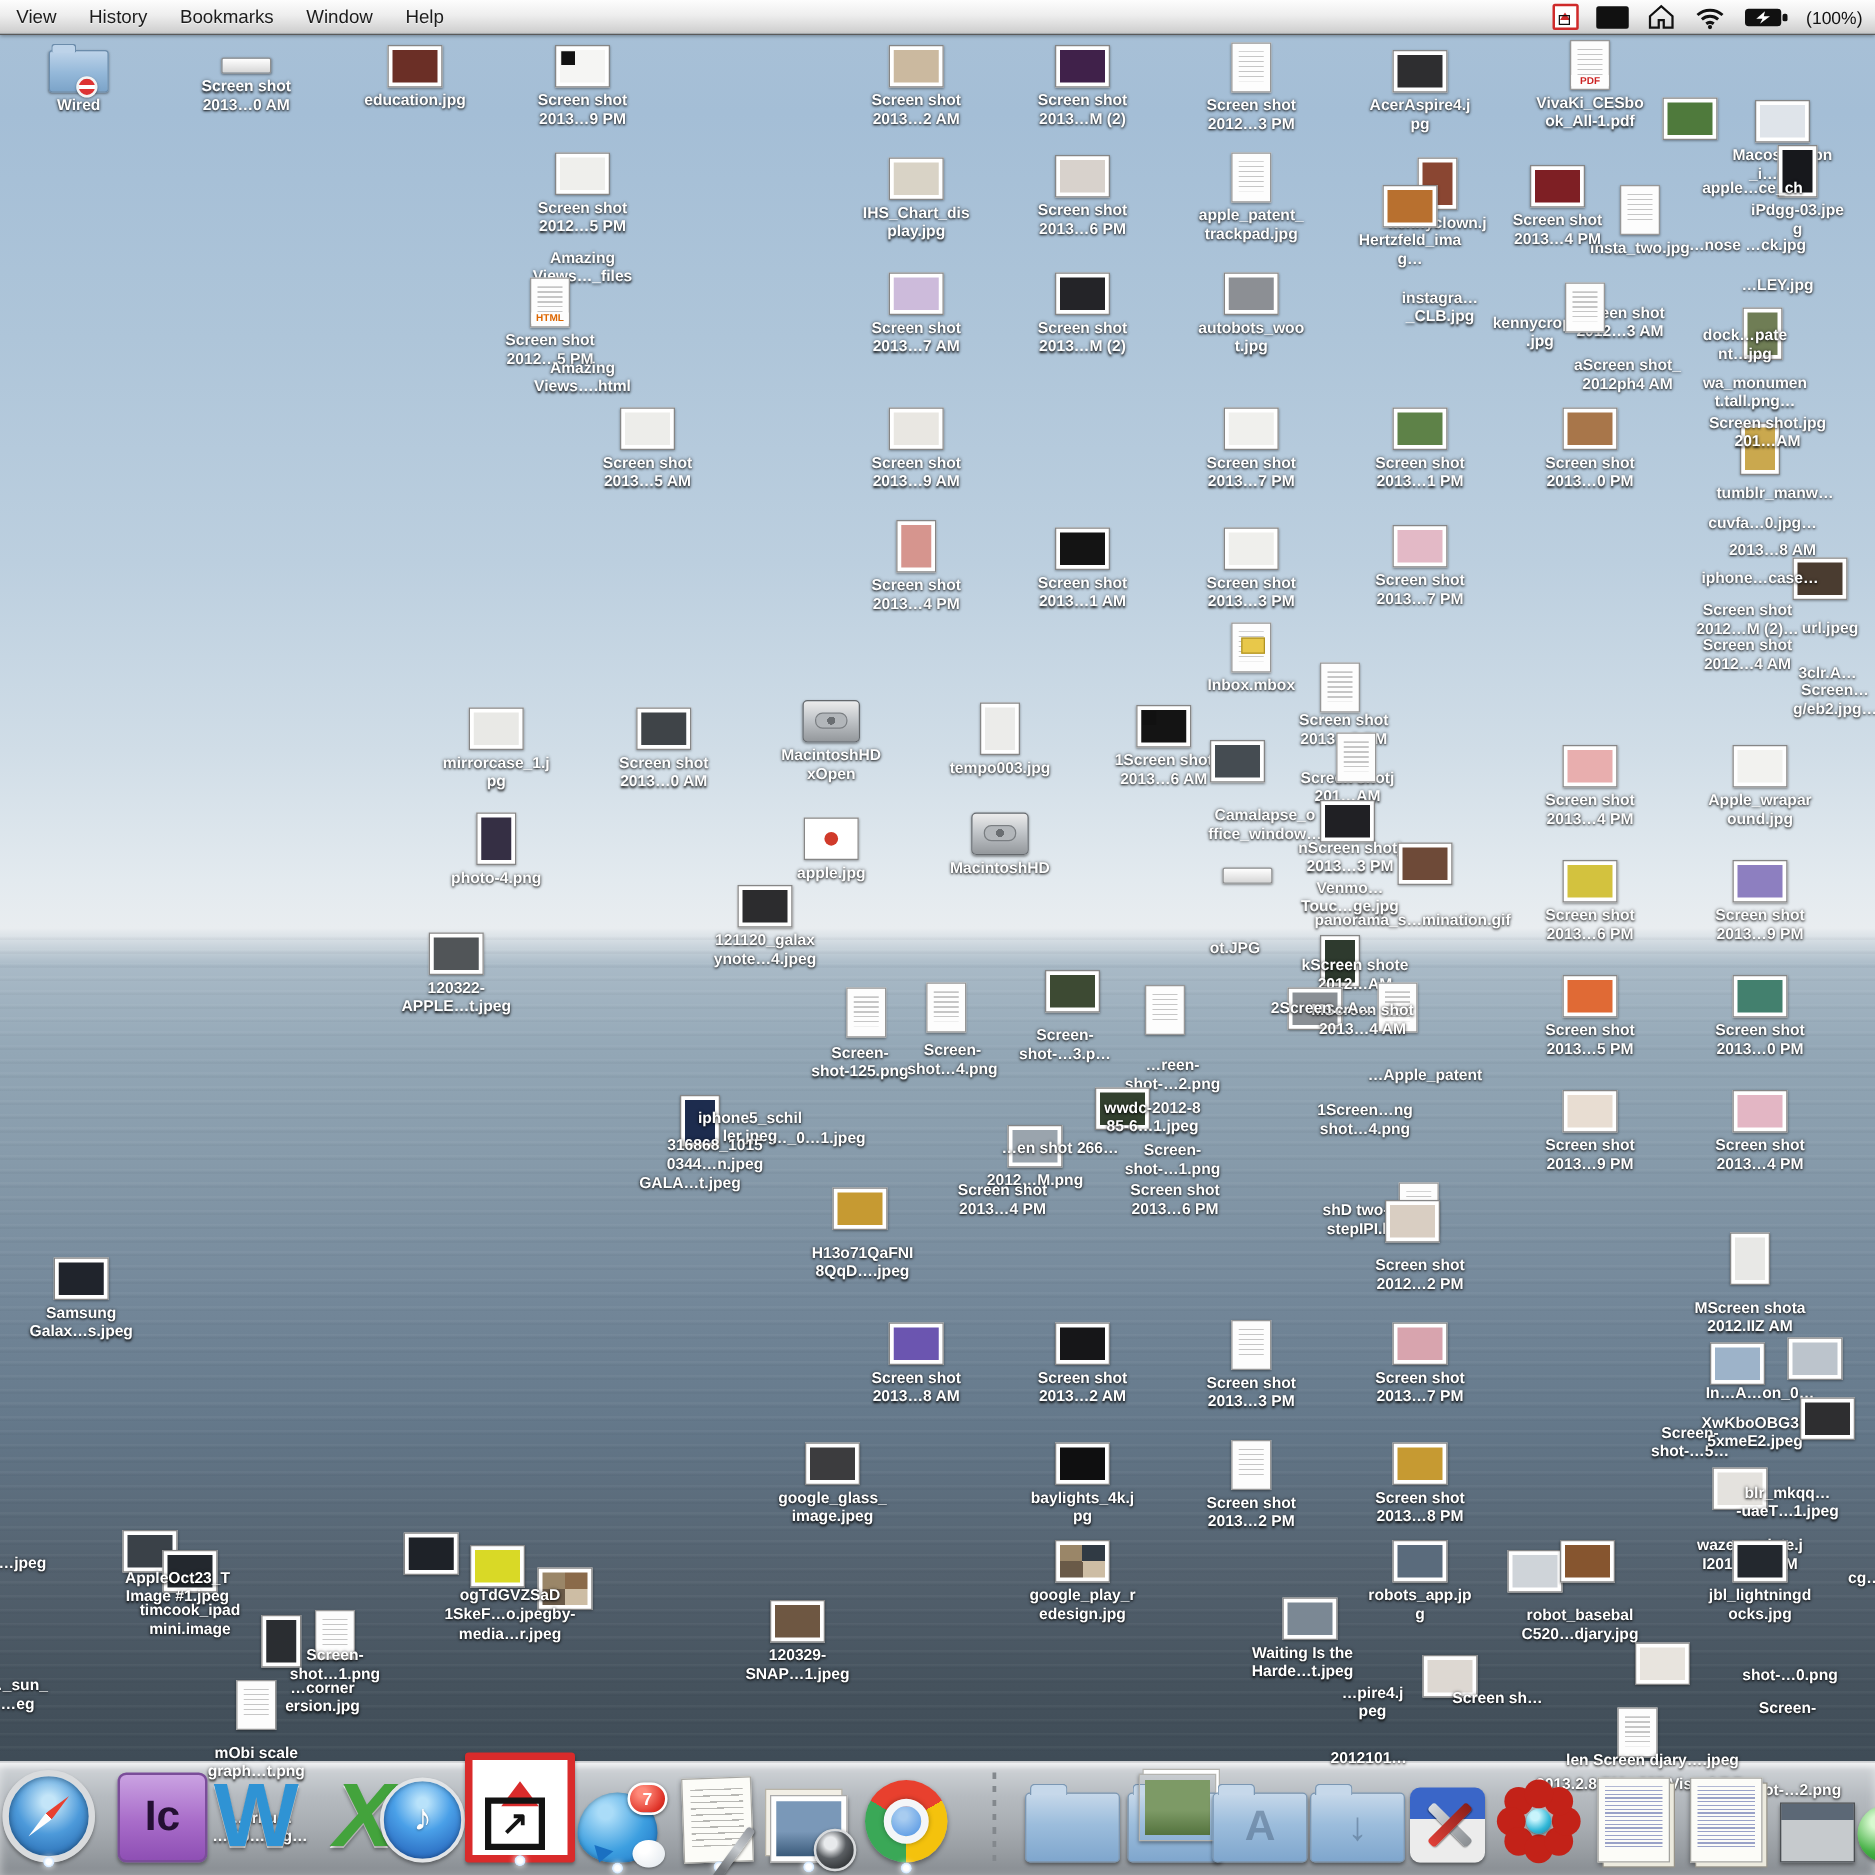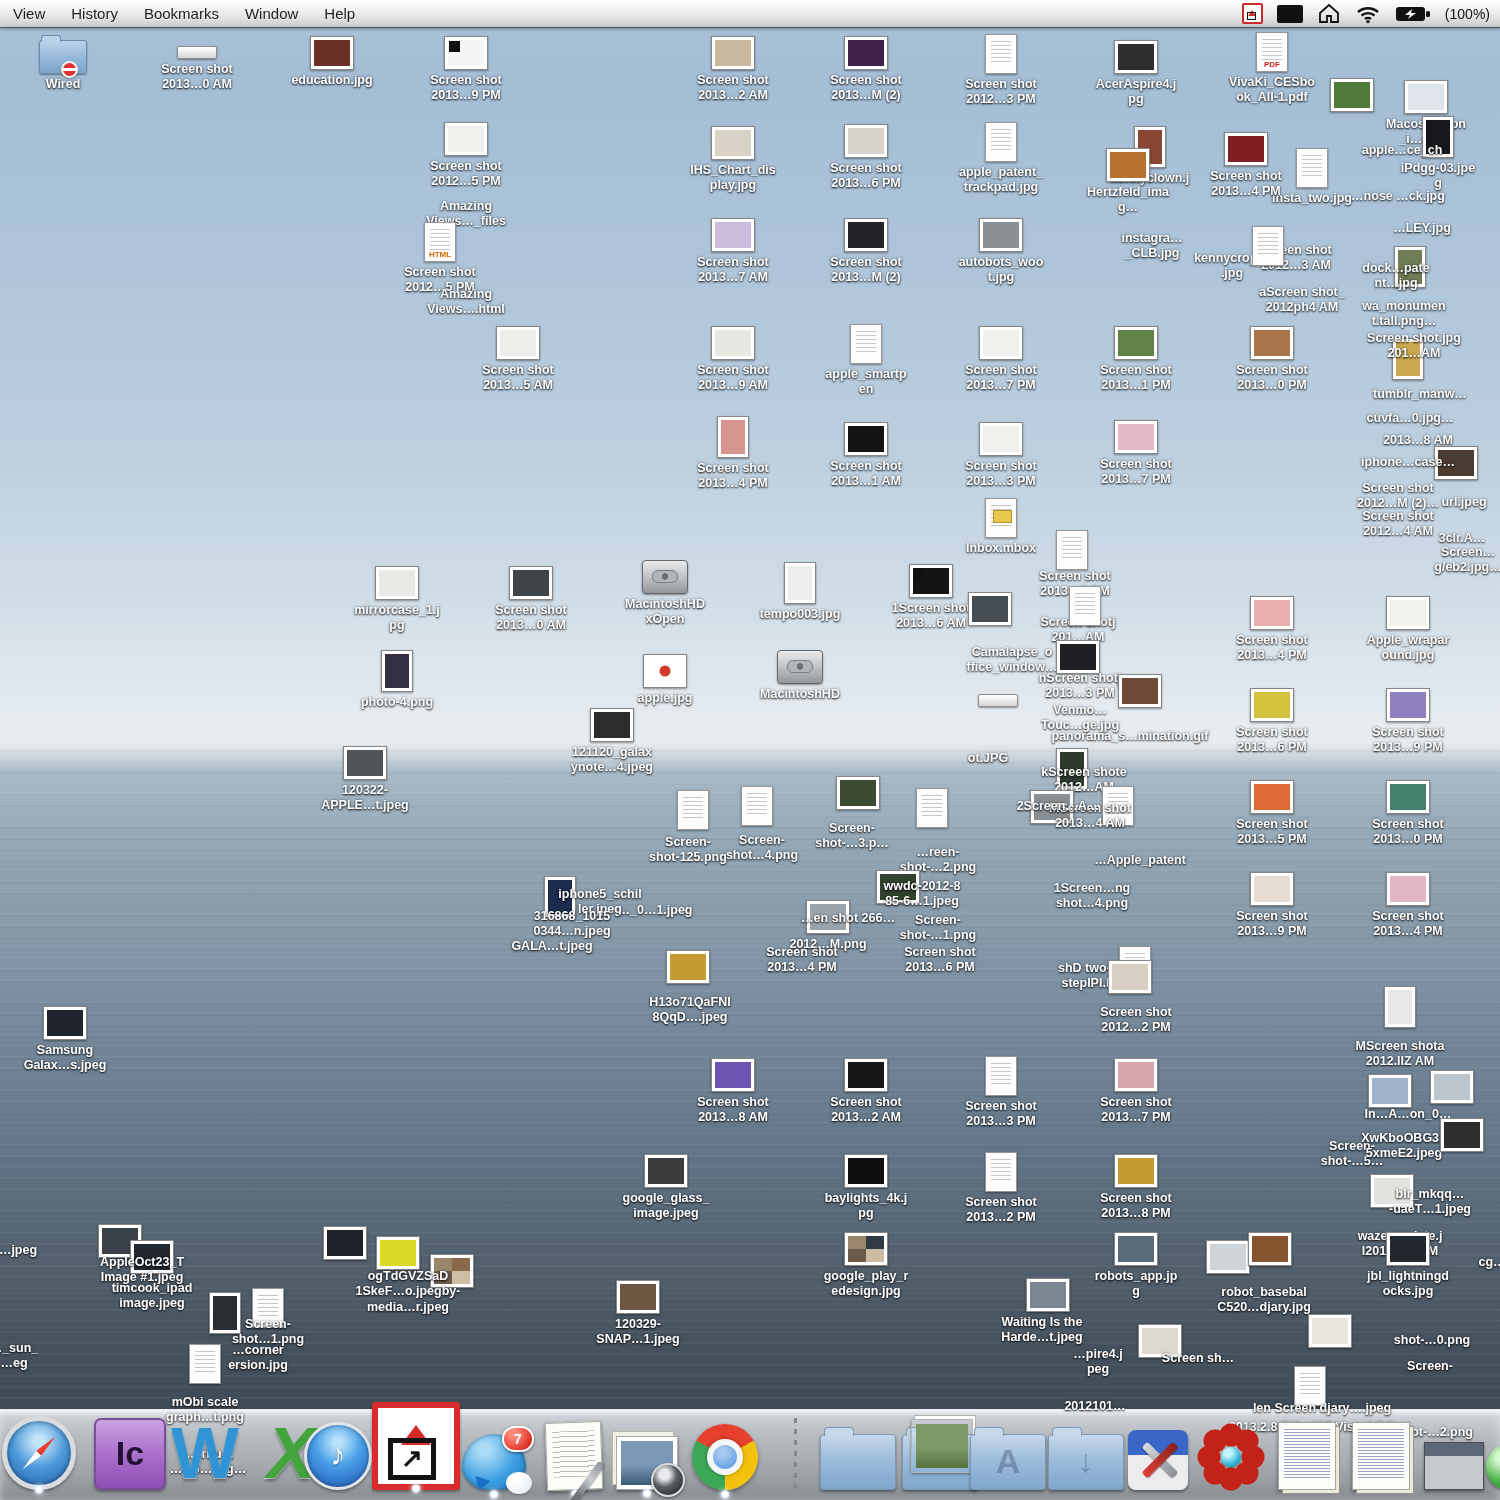--- a/index.html
+++ b/index.html
@@ -409,25 +409,20 @@
       <div class="dlabel">Screen shot
 2013…5 AM</div>
     </div>
     <div class="dicon" style="left: 668px; top: 326px;">
       <div class="glyph g-image" style="--c: #e9e7e2;">
         <div class="thumb"></div>
       </div>
       <div class="dlabel">Screen shot
 2013…9 AM</div>
     </div>
-    <div class="dicon" style="left: 801px; top: 324px;">
-      <div class="glyph g-doc"></div>
-      <div class="dlabel">apple_smartp
-en</div>
-    </div>
     <div class="dicon" style="left: 936px; top: 326px;">
       <div class="glyph g-image" style="--c: #f0f0ed;">
         <div class="thumb"></div>
       </div>
       <div class="dlabel">Screen shot
 2013…7 PM</div>
     </div>
     <div class="dicon" style="left: 1071px; top: 326px;">
       <div class="glyph g-image" style="--c: #5e8248;">
         <div class="thumb"></div>
@@ -951,21 +946,21 @@
       <div class="glyph g-image" style="--c: #23282e;">
         <div class="thumb"></div>
       </div>
     </div>
     <div class="dicon" style="left: 77px; top: 1252px;">
       <div class="dlabel">AppleOct23_T
 Image #1.jpeg</div>
     </div>
     <div class="dicon" style="left: 87px; top: 1278px;">
       <div class="dlabel">timcook_ipad
-image.jpeg</div>
+mini.image</div>
     </div>
     <div class="dicon" style="left: 280px; top: 1226px;">
       <div class="glyph g-image" style="--c: #1e2228;">
         <div class="thumb"></div>
       </div>
     </div>
     <div class="dicon" style="left: 333px; top: 1236px;">
       <div class="glyph g-image" style="--c: #d9d926;">
         <div class="thumb"></div>
       </div>

